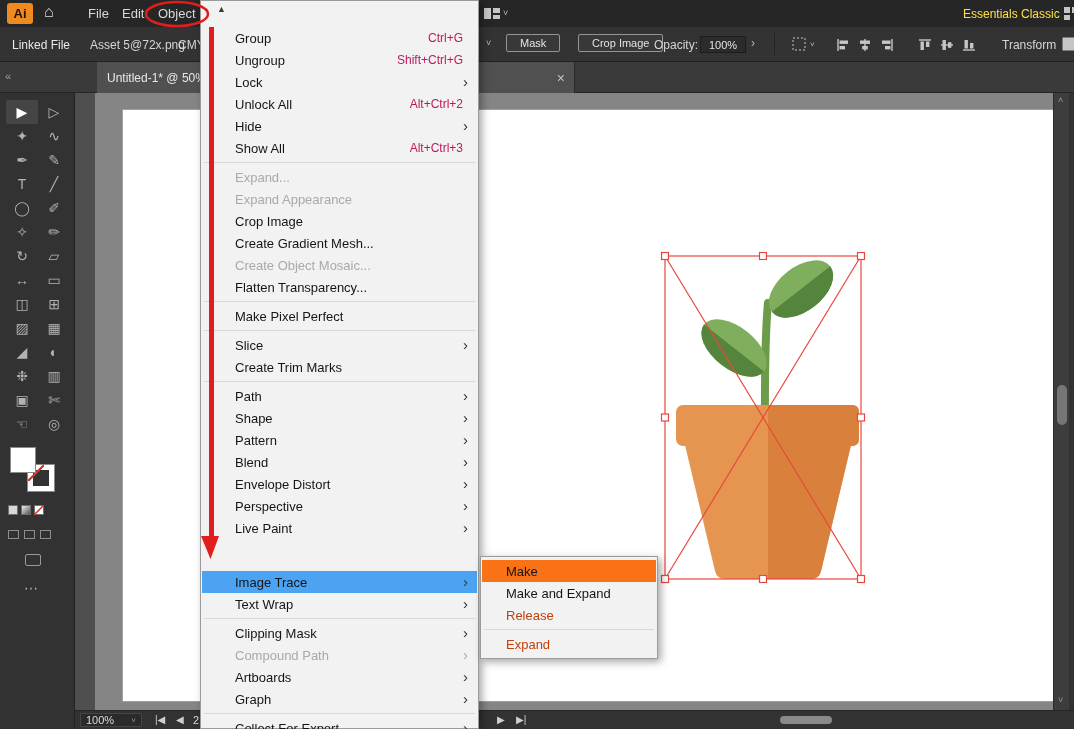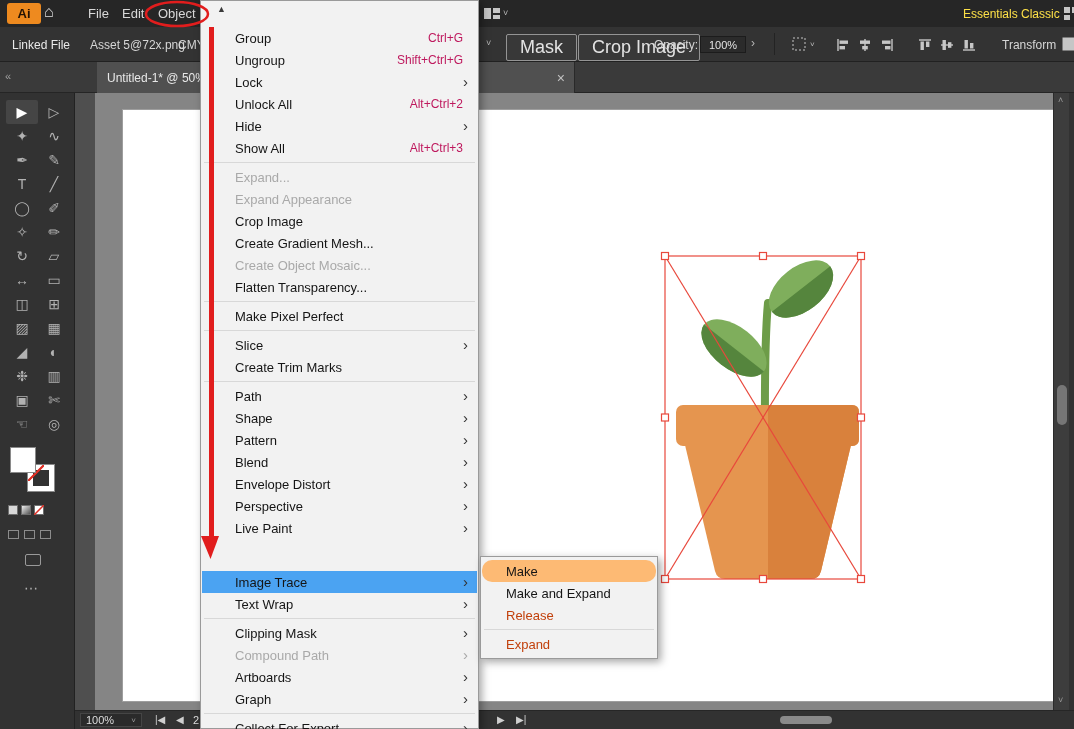--- a/index.html
+++ b/index.html
@@ -6,29 +6,29 @@
   html,body { margin:0; padding:0; }
   body {
     width:1074px; height:729px; position:relative; overflow:hidden;
     background:#323232; font-family:"Liberation Sans", sans-serif;
   }
   .ab { position:absolute; }
 
   
   #menubar { left:0; top:0; width:1074px; height:27px; background:#262626; z-index:40; }
   .mb-item { top:6px; font-size:13px; color:#d8d8d8; cursor:default; }
-  #ai-logo { left:7px; top:3px; width:34px; height:21px; background:#ee8a1f; color:#241303;
+  #ai-logo { left:7px; top:3px; width:26px; height:21px; background:#ee8a1f; color:#241303;
              font-weight:bold; font-size:13px; display:flex; align-items:center; justify-content:center; border-radius:3px; }
   #home-icon { left:44px; top:3px; font-size:16px; color:#dedede; }
   #workspace-label { left:963px; top:7px; font-size:12px; color:#fde047; }
 
   
   #controlbar { left:0; top:27px; width:1074px; height:35px; background:#333333; border-bottom:1px solid #212121; z-index:40; }
   .cb-label { font-size:12px; color:#d6d6d6; white-space:nowrap; }
-  .cbtn { border:1px solid #949494; border-radius:2px; color:#e3e3e3; font-size:18px;
+  .cbtn { border:1px solid #949494; border-radius:2px; color:#e3e3e3; font-size:11px;
           padding:2px 13px; background:#383838; white-space:nowrap; }
   #opacity-value { left:700px; top:9px; width:46px; height:17px; background:#2b2b2b; border:1px solid #1c1c1c;
                    color:#e3e3e3; font-size:11px; display:flex; align-items:center; justify-content:center; }
   .cb-sep { width:1px; height:22px; background:#232323; }
   .aicon line { stroke:#c6c6c6; stroke-width:1.4; }
   .aicon rect { fill:#c6c6c6; }
 
   
   #tabbar { left:0; top:62px; width:1074px; height:31px; background:#3a3a3a; border-bottom:1px solid #252525; z-index:35; }
   #doc-tab { left:97px; top:0; width:478px; height:31px; background:#505050; border-right:1px solid #292929;
@@ -74,21 +74,21 @@
   .mi.hl { background:#4ba3f2;margin-top:32px; }
   .subarr { position:absolute; right:9px; top:2px; font-size:15px; color:#333333; }
   .msep { height:1px; background:#d8d8d8; margin:3px 2px; }
 
   
   #submenu { left:480px; top:556px; width:178px; height:103px; background:#f2f2f2; border:1px solid #9a9a9a;
              box-shadow:3px 3px 8px rgba(0,0,0,0.35); z-index:210; }
   #submenu-list { position:absolute; left:1px; top:3px; width:174px; }
   .smi { height:22px; display:flex; align-items:center; padding:0 10px 0 24px; font-size:13px; color:#151515; }
   .smi.dis { color:#c2410c; }
-  .smi.hl { background:#fdba74;border-radius:10px; }
+  .smi.hl { background:#f97316; }
 
   #annotation { left:0; top:0; z-index:500; pointer-events:none; }
 </style>
 </head>
 <body>
 
 <div id="menubar" class="ab">
   <div id="ai-logo" class="ab">Ai</div>
   <span id="home-icon" class="ab">⌂</span>
   <span class="ab mb-item" style="left:88px">File</span>

